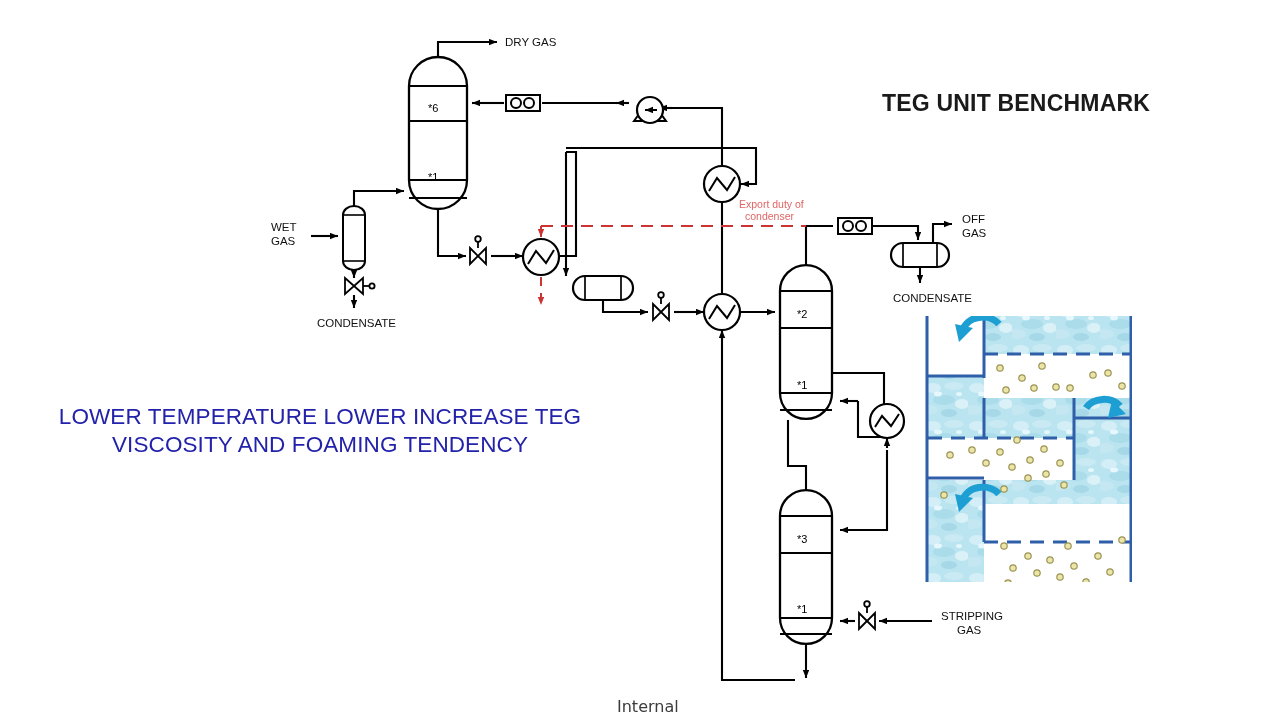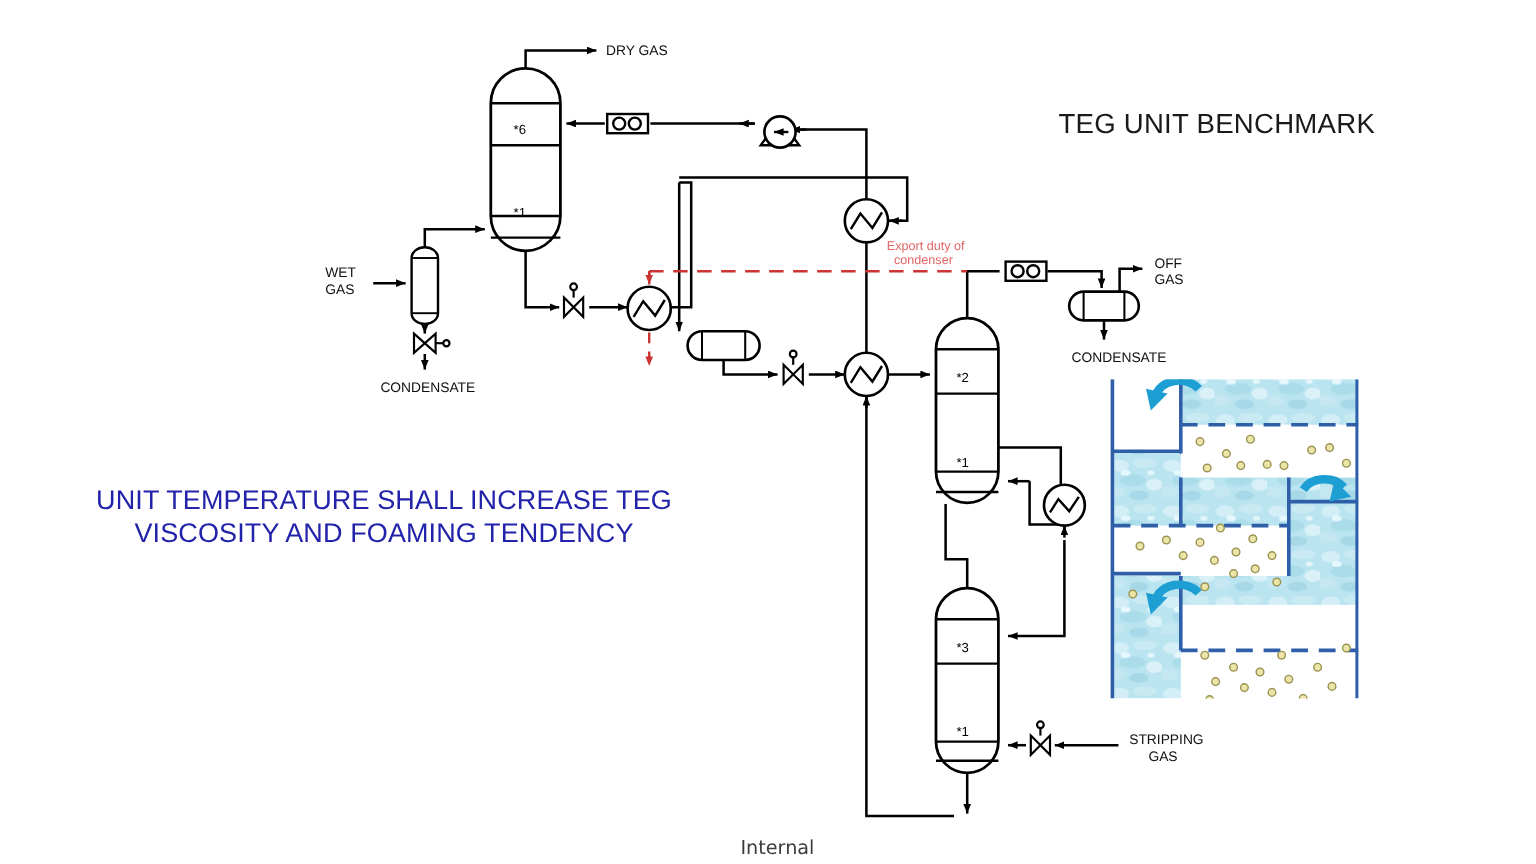--- a/index.html
+++ b/index.html
@@ -32,20 +32,21 @@
     position: absolute;
     white-space: pre;
     line-height: 1.18;
   }
   #title-text {
     left: 882px;
     top: 90px;
     font-size: 23px;
     color: #1a1a1a;
     letter-spacing: 0.2px;
+    font-weight: bold;
   }
   #message-text {
     left: 40px;
     top: 403px;
     width: 560px;
     text-align: center;
     font-size: 22.5px;
     color: #2222aa;
     white-space: normal;
     line-height: 1.26;
@@ -362,16 +363,16 @@
           <circle cx="1074" cy="566" r="3.2"></circle>
         <circle cx="1086" cy="582" r="3.2"></circle>
           <circle cx="1098" cy="556" r="3.2"></circle>
         <circle cx="1110" cy="572" r="3.2"></circle>
           <circle cx="1122" cy="540" r="3.2"></circle>
       </g>
     </g>
   </svg>
 
   <div class="txt" id="title-text">TEG UNIT BENCHMARK</div>
-  <div class="txt" id="message-text">UNIT TEMPERATURE SHALL INCREASE TEG VISCOSITY AND FOAMING TENDENCY</div>
+  <div class="txt" id="message-text">LOWER TEMPERATURE LOWER INCREASE TEG VISCOSITY AND FOAMING TENDENCY</div>
   <div class="txt" id="footer-text">Internal</div>
 
 </div>
 
 </body></html>

